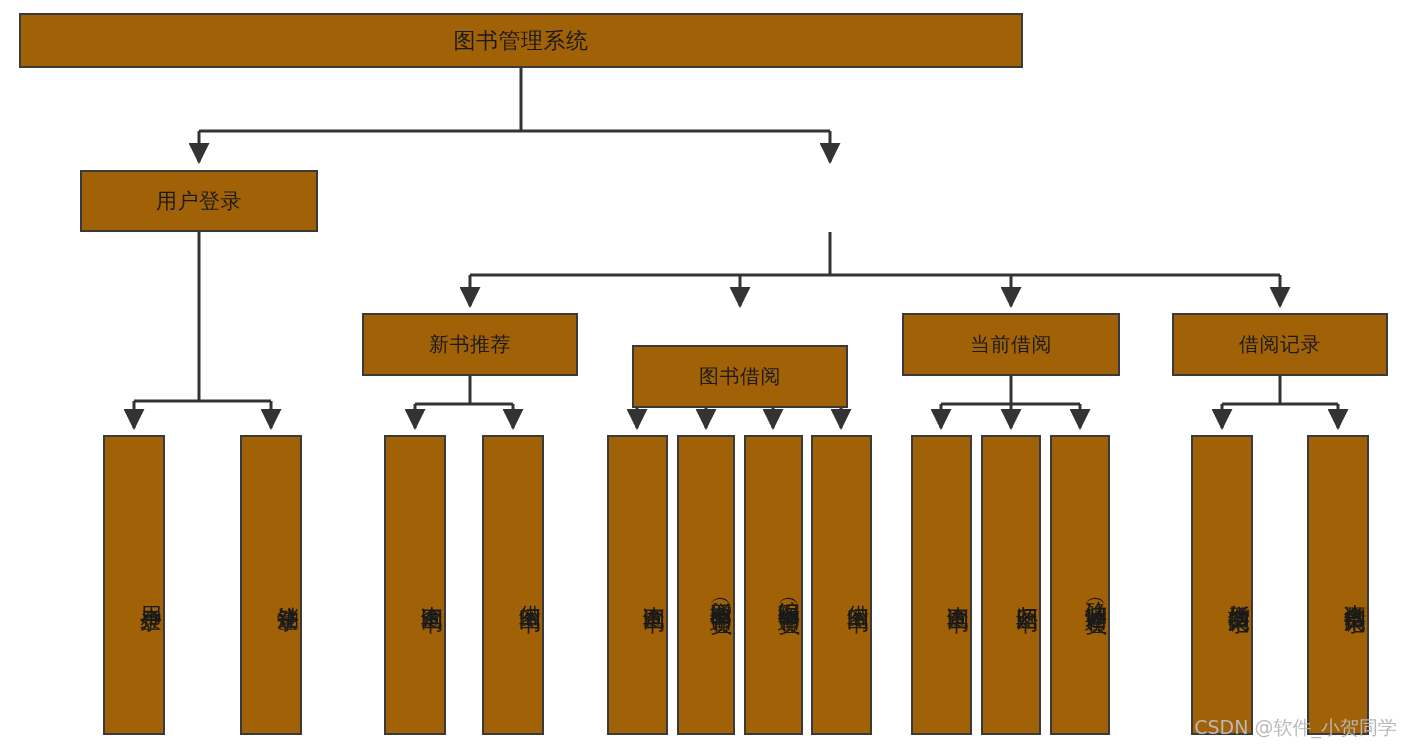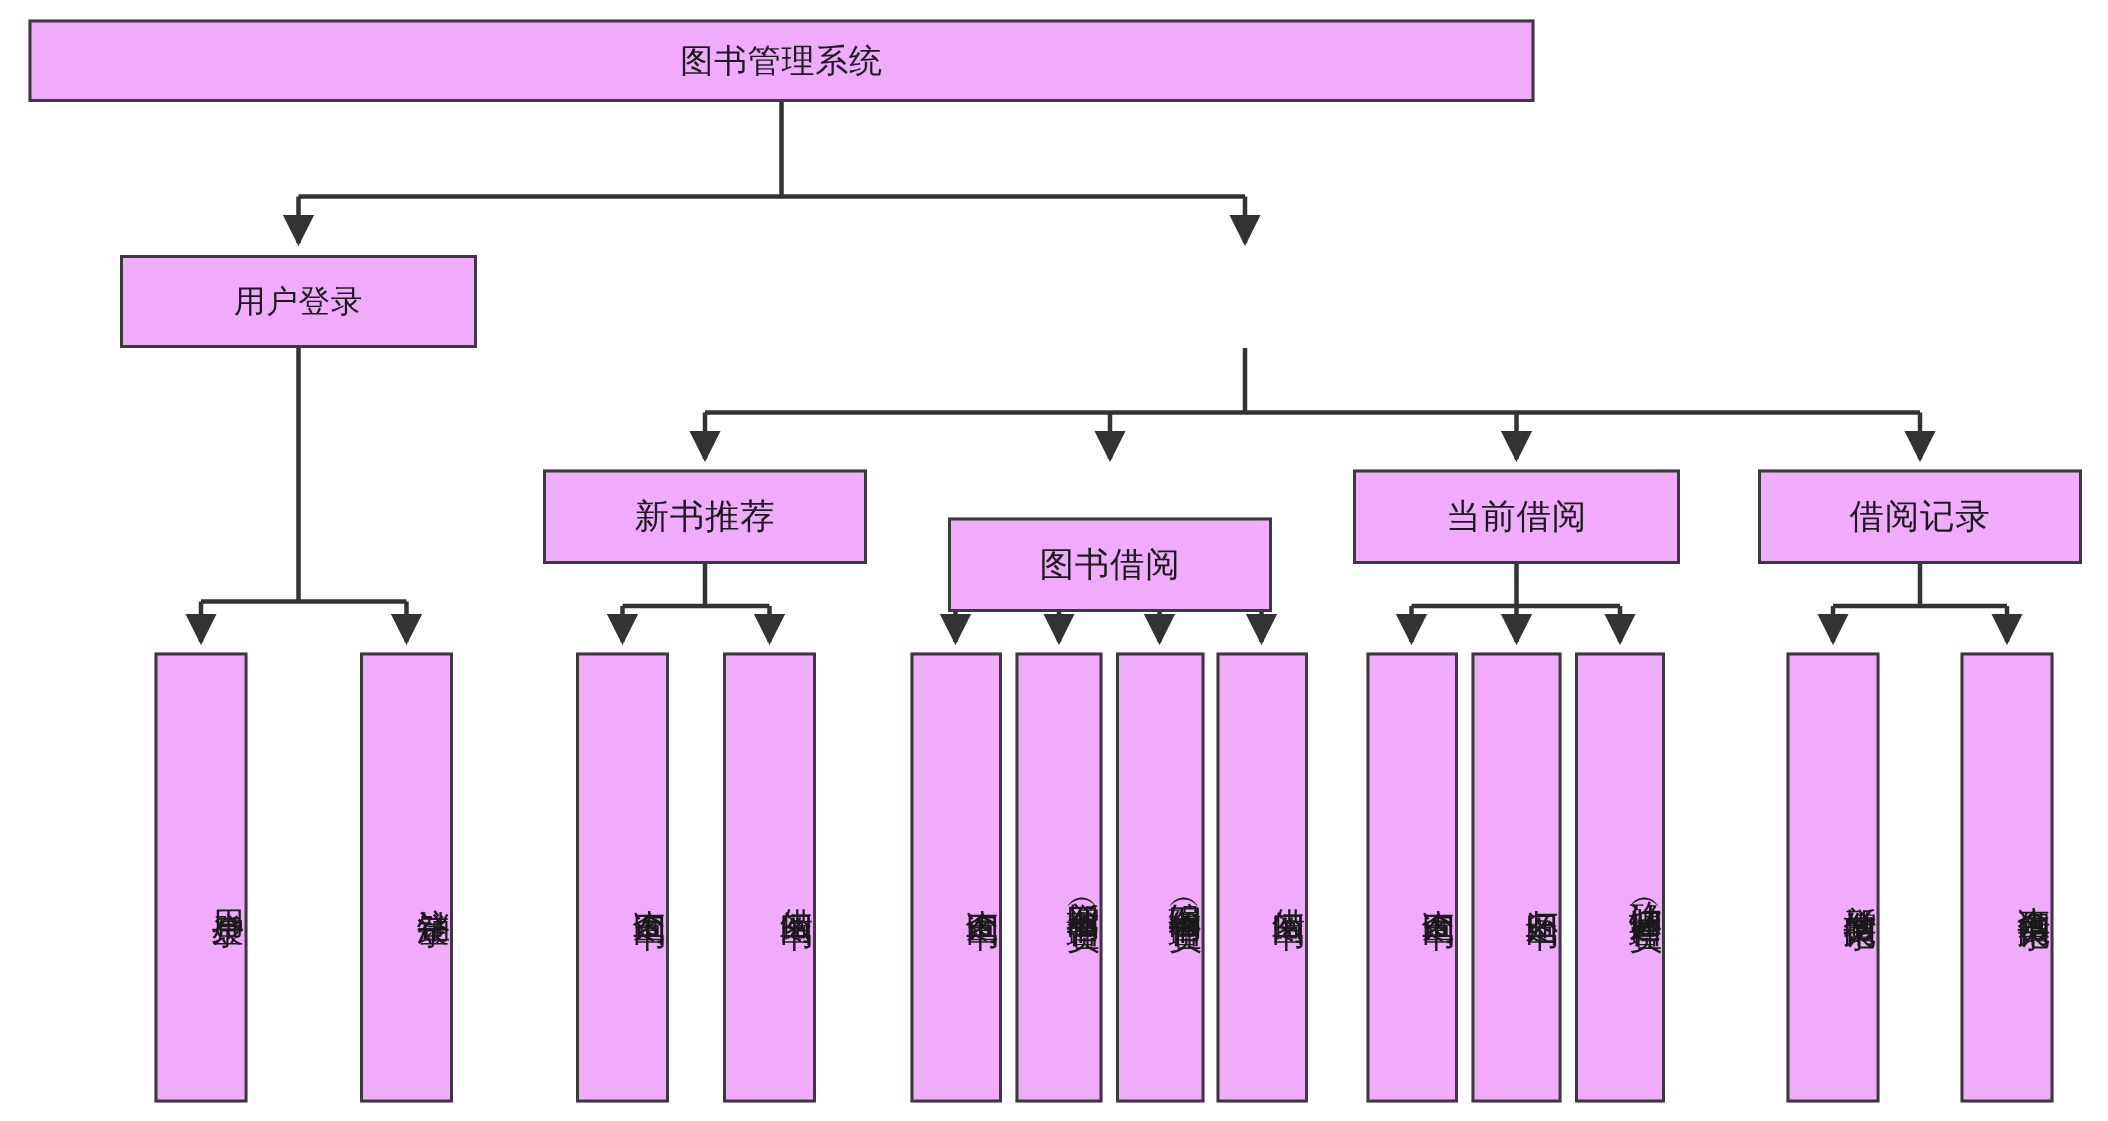--- a/index.html
+++ b/index.html
@@ -22,31 +22,31 @@
     left: 0;
     top: 0;
     width: 1405px;
     height: 747px;
     pointer-events: none;
   }
   .node {
     position: absolute;
     box-sizing: border-box;
     border: 2px solid #3a3a3a;
-    background: #f0abfc;
+    background: #a16207;
     display: flex;
     align-items: center;
     justify-content: center;
     color: #1a1a1a;
     font-size: 21px;
     letter-spacing: 0.5px;
   }
   .node.root      { font-size: 22px; }
   .node.level2    { font-size: 21px; }
-  .node.level3    { font-size: 23px; }
+  .node.level3    { font-size: 20px; }
   .node.leaf {
     writing-mode: vertical-rl;
     text-orientation: upright;
     align-items: flex-start;
     justify-content: center;
     padding-top: 14px;
     font-size: 22px;
     line-height: 1.12;
     letter-spacing: 2px;
   }
@@ -178,14 +178,15 @@
     <span class="vtext">确认归还（管理员）</span>
   </div>
 
   <div class="node leaf" style="left:1191px; top:435px; width:62px; height:300px;">
     <span class="vtext">新增借阅记录</span>
   </div>
   <div class="node leaf" style="left:1307px; top:435px; width:62px; height:300px;">
     <span class="vtext">查询借阅记录</span>
   </div>
 
+  <div class="watermark">CSDN @软件_小贺同学</div>
 
 </div>
 
 </body></html>

